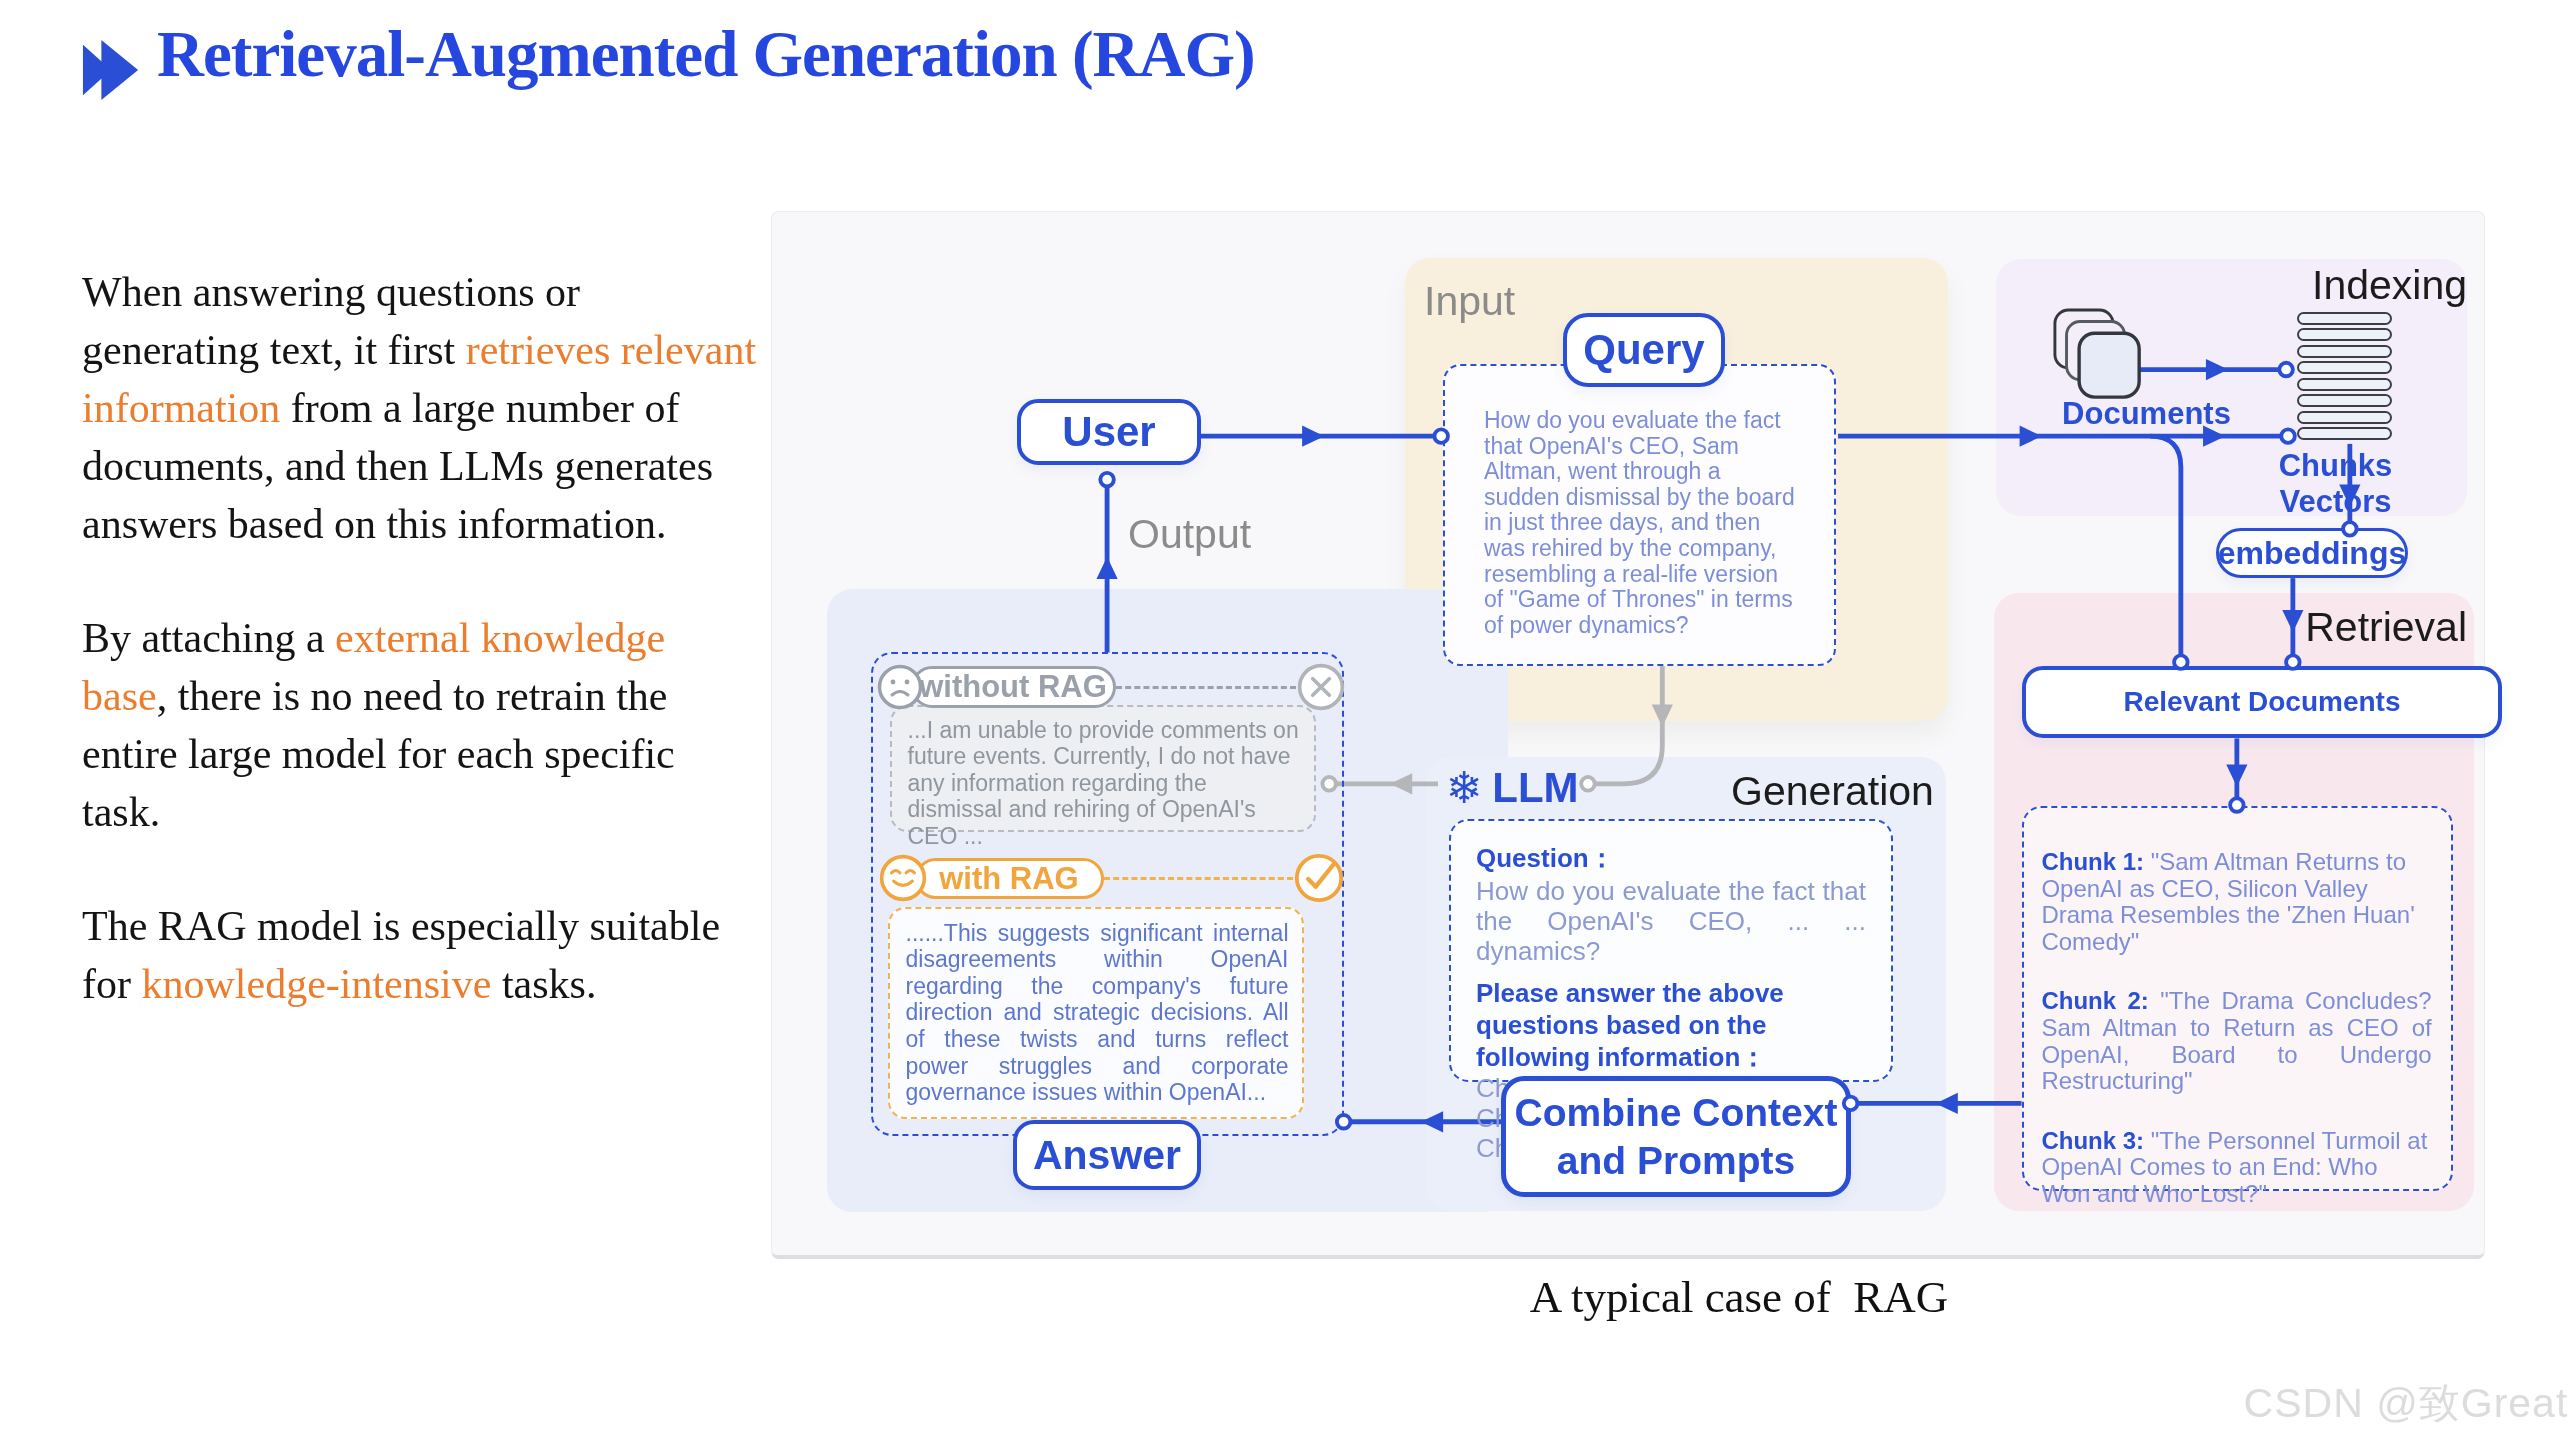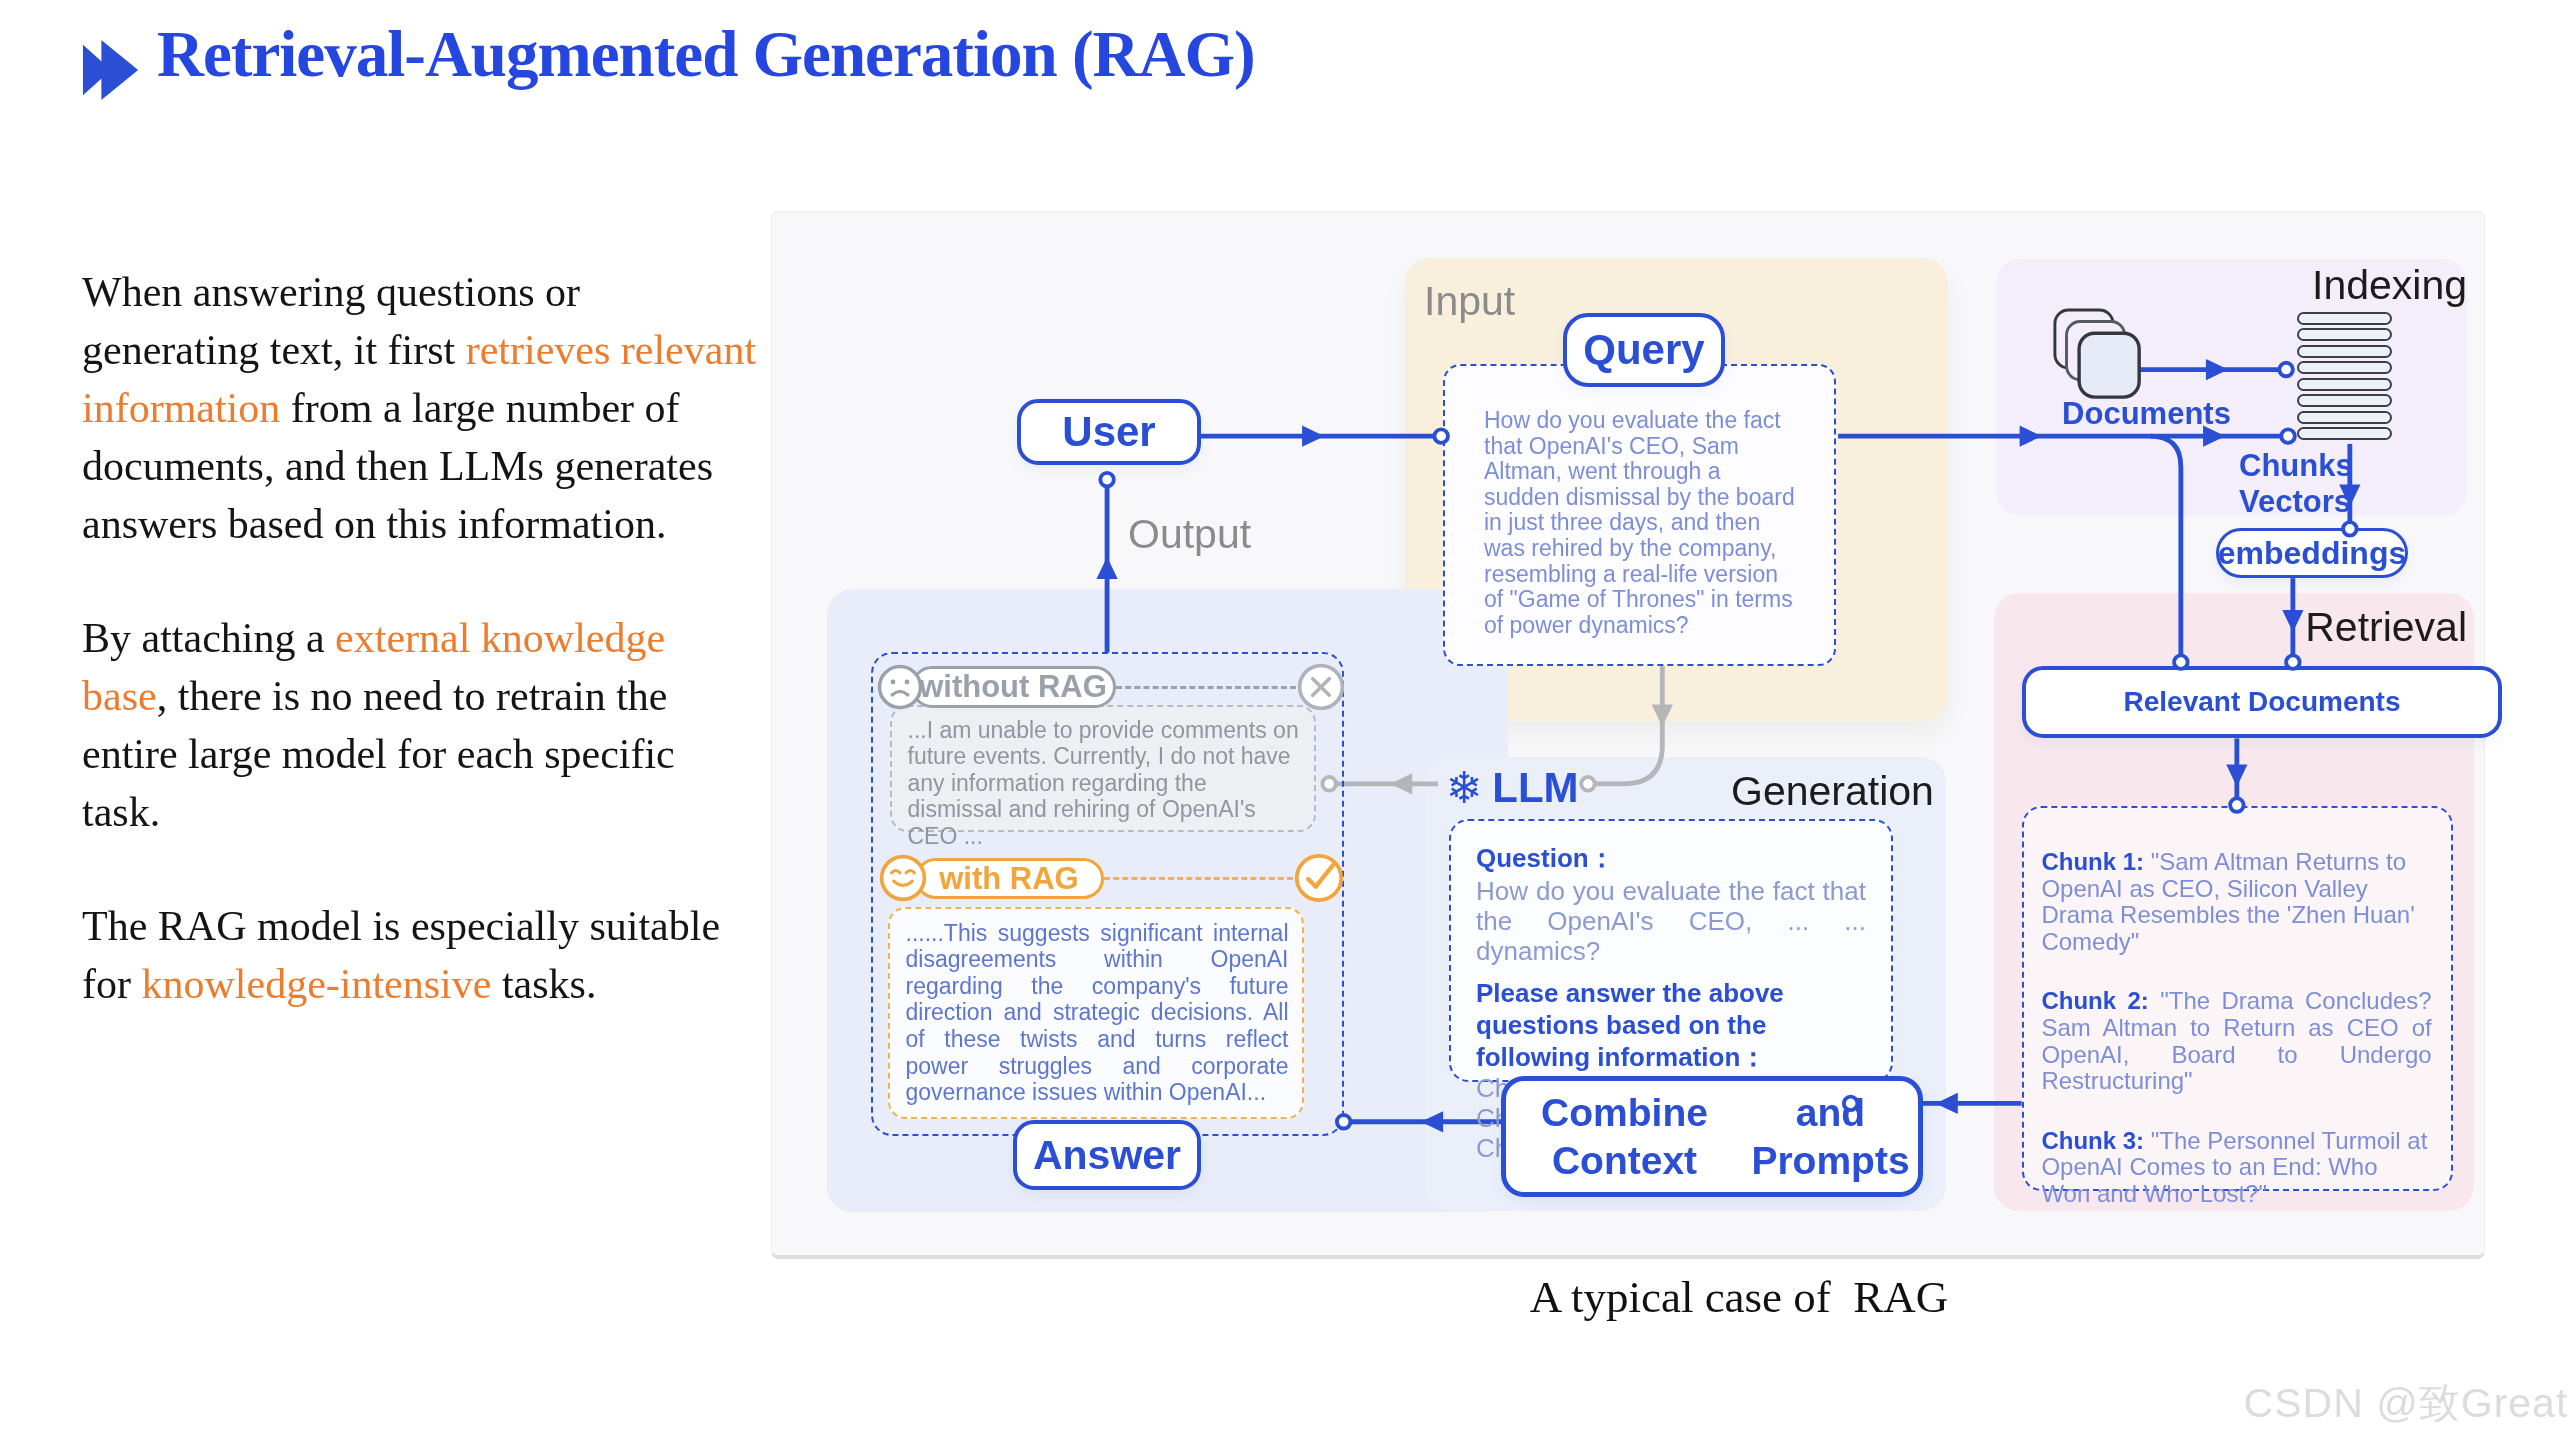--- a/index.html
+++ b/index.html
@@ -54,22 +54,22 @@
   .cn-g{fill:#fff;stroke:var(--gray-line);stroke-width:4}
 
   .node{position:absolute;background:#fff;border:4.8px solid var(--blue);border-radius:21px;
     display:flex;align-items:center;justify-content:center;color:var(--blue);font-weight:700;z-index:3;
     box-shadow:0 5.8px 13.5px rgba(40,60,160,.06)}
   #node-user{left:245px;top:187px;width:184px;height:66px;font-size:42px}
   #node-query{left:791px;top:101px;width:162px;height:74px;font-size:42px;border-radius:25px;z-index:4}
   #node-answer{left:241px;top:908px;width:188px;height:70px;font-size:41px;z-index:4}
   #node-embeddings{left:1444px;top:316px;width:192px;height:50px;font-size:32px;border-width:3.9px;border-radius:25px}
   #node-reldocs{left:1250px;top:454px;width:480px;height:72px;font-size:28px}
-  #node-combine{left:729px;top:864px;width:422px;height:121px;font-size:39px;line-height:48px;
-    text-align:center;border-width:5.8px;border-radius:23px;z-index:4;flex-direction:row}
+  #node-combine{left:729px;top:864px;width:350px;height:121px;font-size:39px;line-height:48px;
+    text-align:center;border-width:5.8px;border-radius:23px;z-index:4;flex-direction:column}
 
   .dashedbox{position:absolute;border:2.9px dashed var(--blue);border-radius:17.4px;z-index:3}
   #query-dashed{left:671px;top:152px;width:393px;height:302px;background:#fdfdff;
     padding:42px 35px 0 39px;font-size:23px;line-height:25.6px;color:var(--soft-blue-text)}
   #answer-group{left:99px;top:440px;width:473px;height:484px;background:transparent;border-radius:21px}
   #prompt-box{left:677px;top:607px;width:444px;height:263px;background:#fcfdff;border-radius:19.3px;
     padding:21px 25px 0 25px;font-size:26px;line-height:30px;color:var(--prompt-blue-text)}
   #prompt-box .b{color:var(--blue);font-weight:700;line-height:32px}
   #prompt-box .qt{text-align:justify;margin:1.9px 0 11.6px 0}
   #chunks-box{left:1250px;top:594px;width:431px;height:385px;background:rgba(255,255,255,.55);
@@ -96,21 +96,21 @@
     background:var(--panel-generation);padding:0 7.7px}
   #llm-snow{font-size:44px;color:var(--blue);line-height:1}
   #llm-text{font-size:42px;font-weight:700;color:var(--blue)}
 
   
   #documents-icon{left:1280px;top:95px;z-index:3}
   #documents-label{left:1278px;top:184px;width:193px;text-align:center;font-size:31px;font-weight:700;
     color:var(--blue);z-index:3}
   #chunk-stack{left:1525px;top:100px;z-index:3}
   #chunk-stack .row{width:95px;height:12.6px;border:2.4px solid #3c4046;border-radius:6.8px;background:#edf1f9;margin-bottom:3.9px}
-  #chunksvectors-label{left:1467px;top:236px;width:193px;font-size:31px;font-weight:700;
+  #chunksvectors-label{left:1467px;top:236px;width:193px;text-align:center;font-size:31px;font-weight:700;
     color:var(--blue);z-index:3}
 </style>
 </head>
 <body>
 
 <div id="page">
 
   <div class="abs" id="title-row">
     <svg class="abs" id="title-icon" width="60" height="64" viewBox="0 0 62 66">
       <polygon points="1,7 30,33 1,59" fill="#2a4fd4"></polygon>

